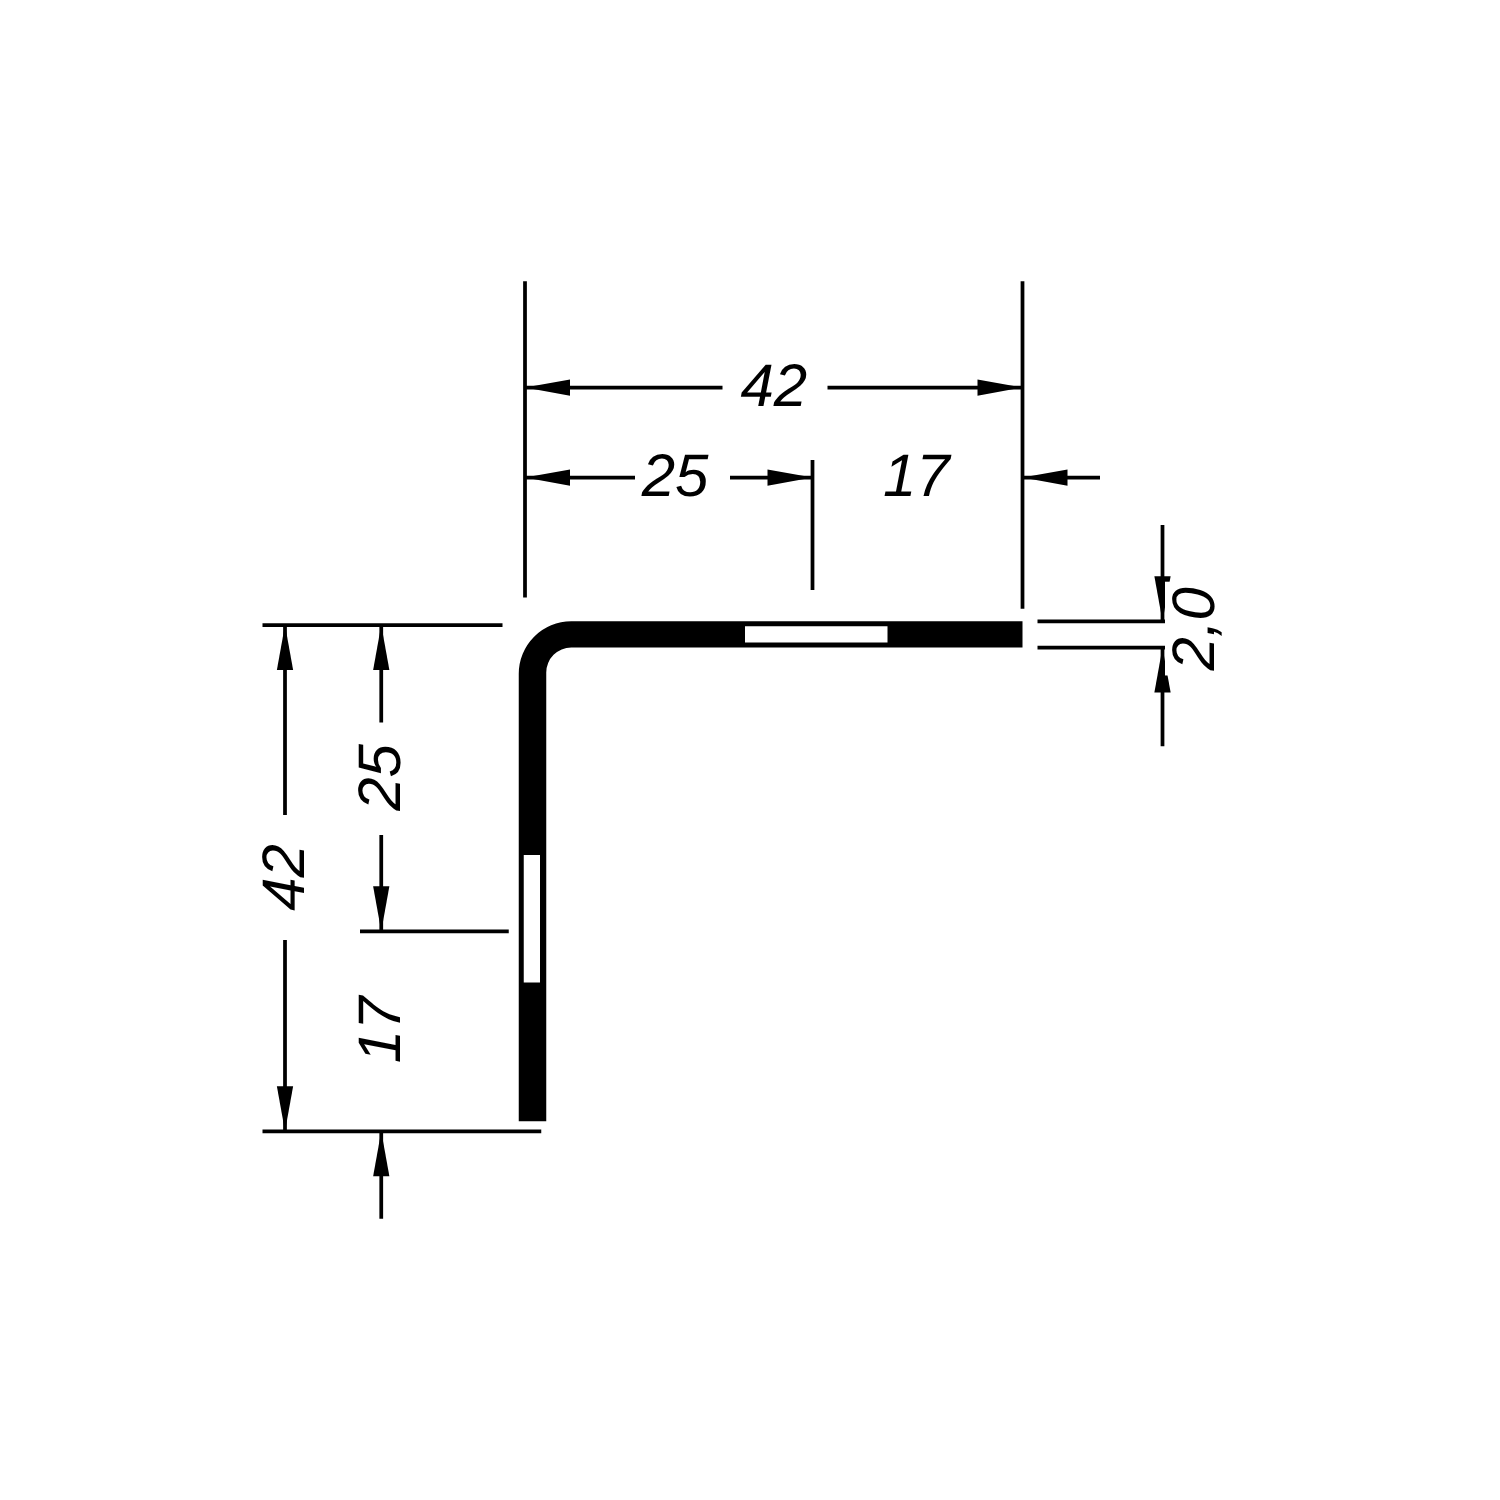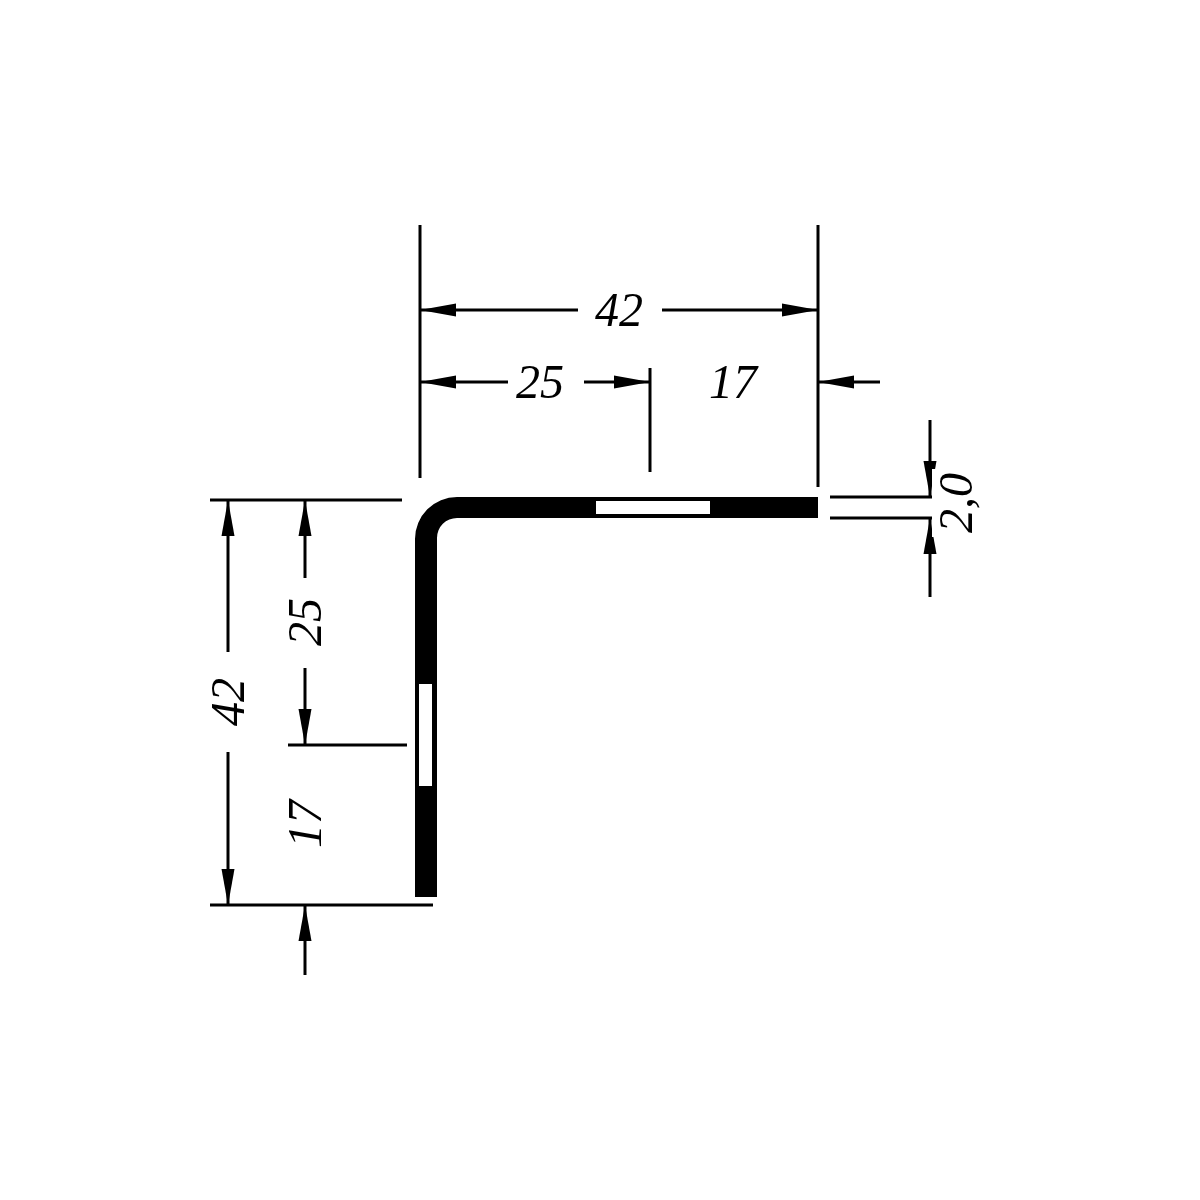--- a/index.html
+++ b/index.html
@@ -5,21 +5,21 @@
   html, body {
     margin: 0;
     padding: 0;
     background: #ffffff;
   }
   .canvas {
     position: relative;
     width: 1036px;
     height: 1200px;
     background: #ffffff;
-    font-family: Liberation Serif, serif;
+    font-family: Liberation Sans, sans-serif;
     overflow: hidden;
   }
   .canvas svg {
     position: absolute;
     left: 0;
     top: 0;
   }
   .dim-label {
     position: absolute;
     transform: translate(-50%, -50%);

